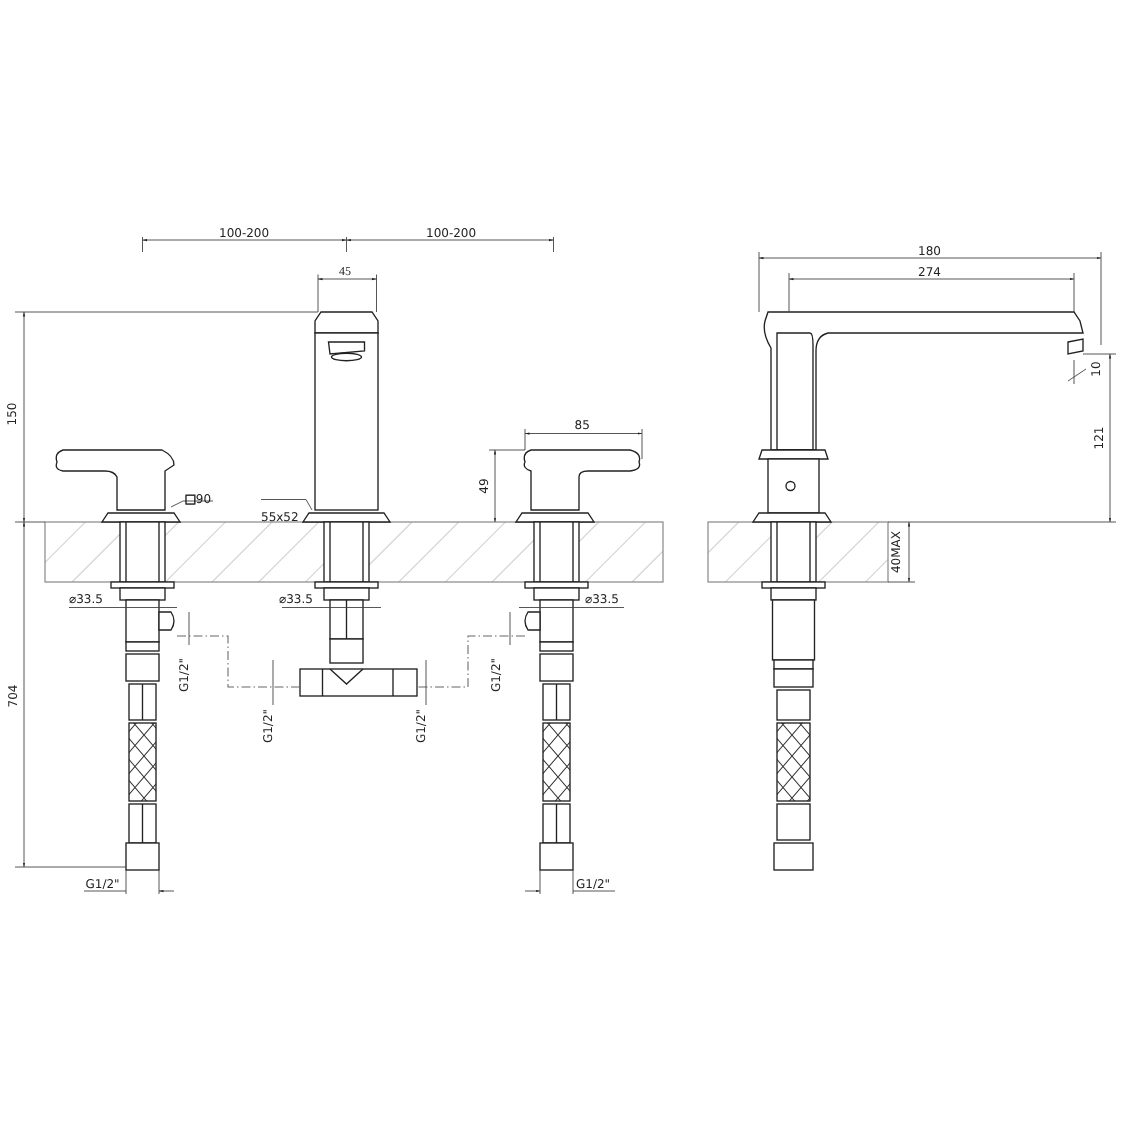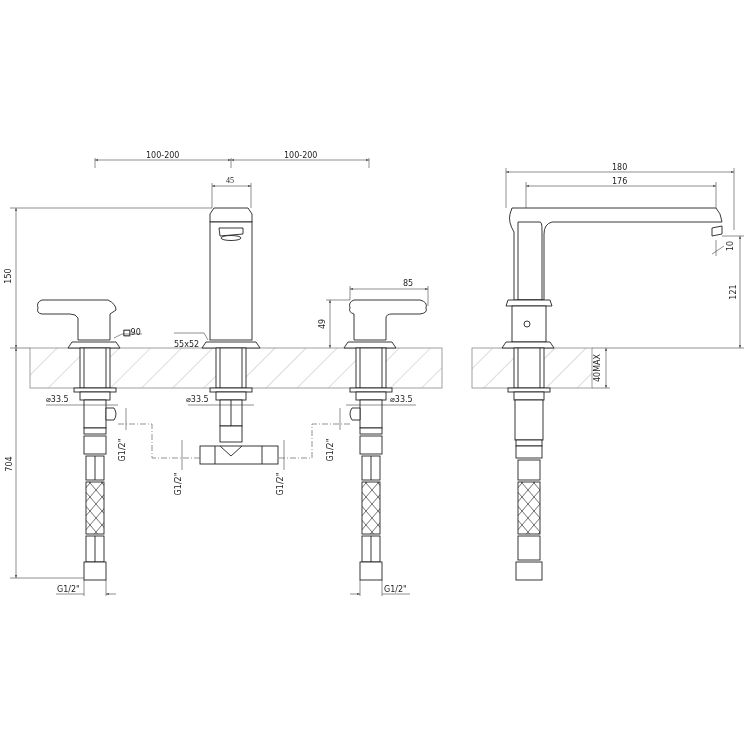--- a/index.html
+++ b/index.html
@@ -195,29 +195,29 @@
   <rect x="124" y="330" width="6" height="6" fill="none" stroke="#222" stroke-width="0.7"></rect>
 </svg>
 
 <div class="lbl" style="left:146px;top:152px;">100-200</div>
 <div class="lbl" style="left:284px;top:152px;">100-200</div>
 <div class="lbl" style="left:226px;top:177px;font-family:Liberation Serif, serif;">45</div>
 <div class="lbl rot" style="left:1px;top:272px;">150</div>
 <div class="lbl" style="left:123px;top:329px;">□90</div>
 <div class="lbl" style="left:174px;top:341px;">55x52</div>
 <div class="lbl rot" style="left:318px;top:320px;">49</div>
-<div class="lbl" style="left:403px;top:280px;">85</div>
+<div class="lbl" style="left:383px;top:280px;">85</div>
 <div class="lbl" style="left:46px;top:396px;">⌀33.5</div>
 <div class="lbl" style="left:186px;top:396px;">⌀33.5</div>
 <div class="lbl" style="left:390px;top:396px;">⌀33.5</div>
 <div class="lbl rot" style="left:2px;top:460px;">704</div>
 <div class="lbl rot" style="left:112px;top:446px;">G1/2"</div>
 <div class="lbl rot" style="left:320px;top:446px;">G1/2"</div>
 <div class="lbl rot" style="left:168px;top:480px;">G1/2"</div>
 <div class="lbl rot" style="left:270px;top:480px;">G1/2"</div>
 <div class="lbl" style="left:57px;top:586px;">G1/2"</div>
 <div class="lbl" style="left:384px;top:586px;">G1/2"</div>
 
 <div class="lbl" style="left:612px;top:164px;">180</div>
-<div class="lbl" style="left:612px;top:178px;">176</div>
+<div class="lbl" style="left:612px;top:178px;">274</div>
 <div class="lbl rot" style="left:726px;top:242px;">10</div>
 <div class="lbl rot" style="left:726px;top:288px;">121</div>
 <div class="lbl rot" style="left:584px;top:364px;">40MAX</div>
 
 </body></html>

